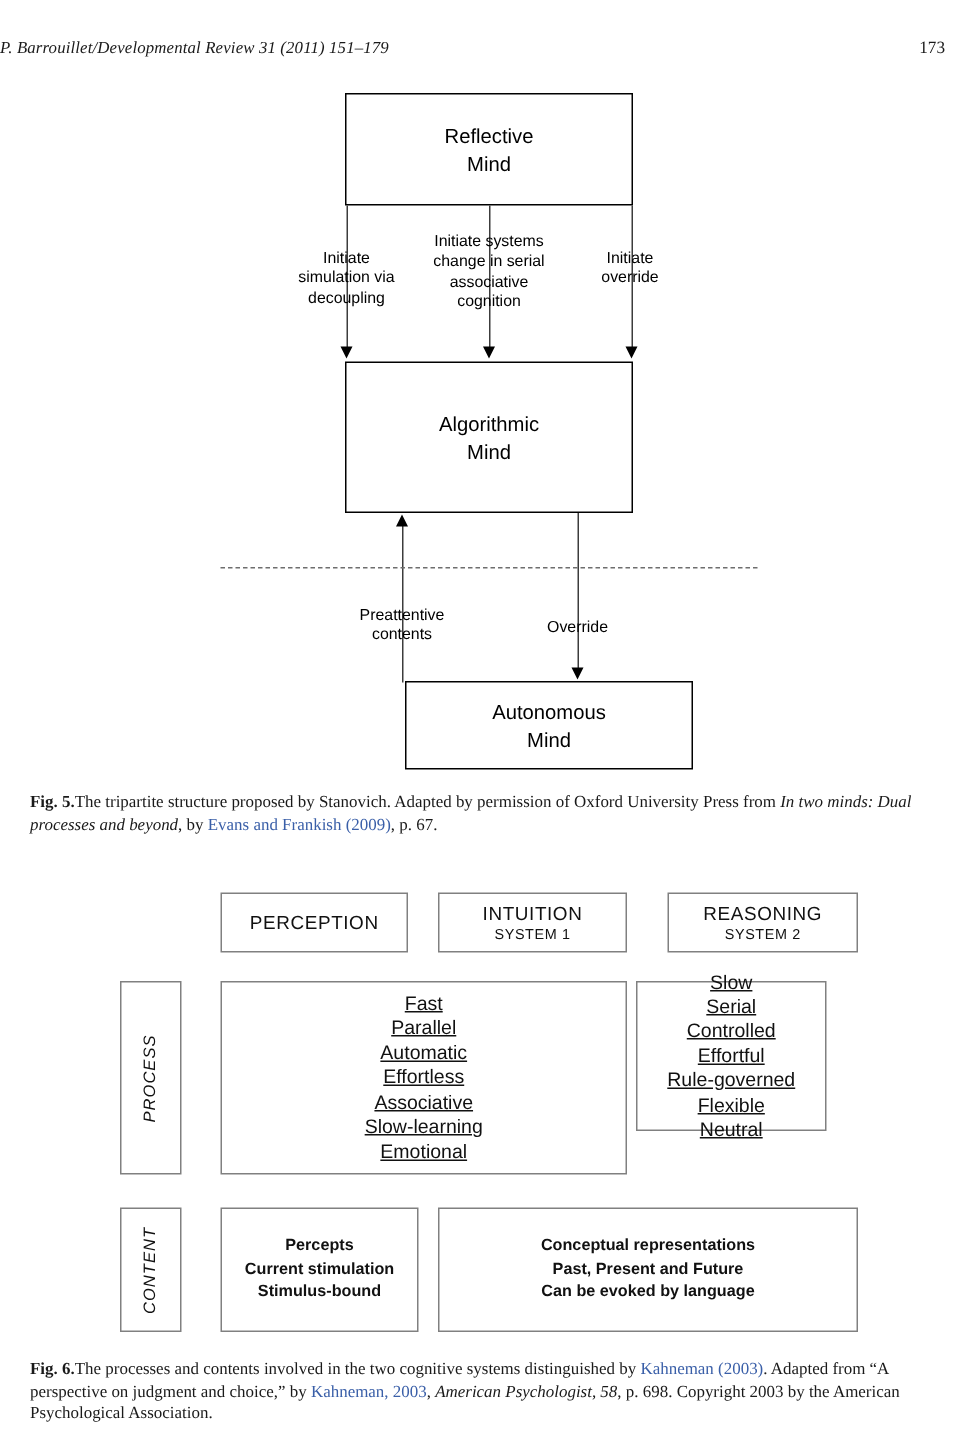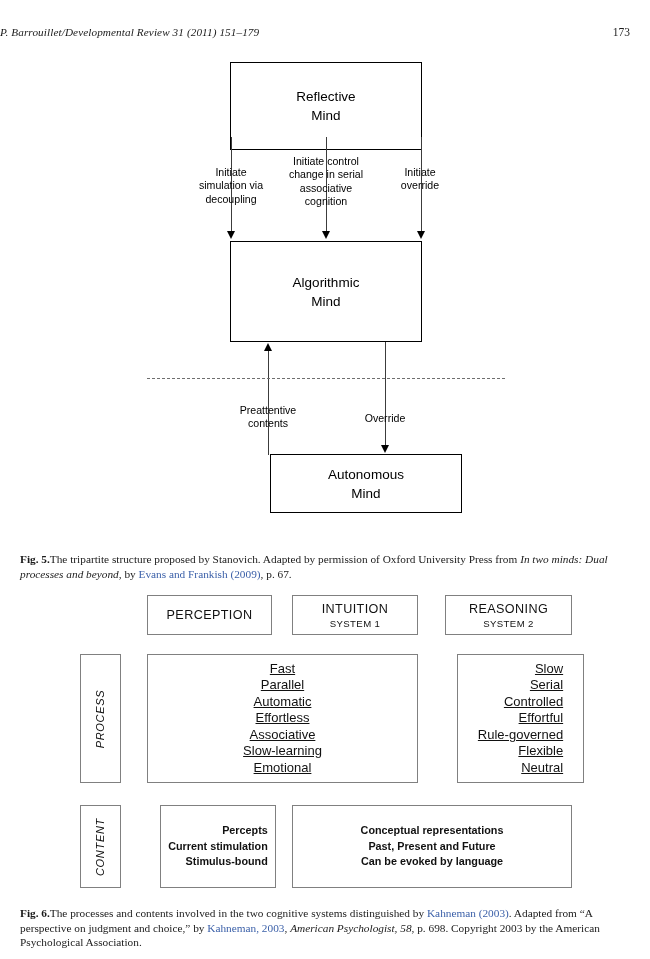--- a/index.html
+++ b/index.html
@@ -164,41 +164,41 @@
 </head>
 <body>
 
 <div id="running-head">
   <div class="rh-title">P. Barrouillet/Developmental Review 31 (2011) 151–179</div>
   <div class="rh-page">173</div>
 </div>
 
 <div class="fig" id="figure-5" style="left:0; top:0; width:650px; height:520px;">
 
-  <div class="box box-dark" style="left:230px; top:62px; width:192px; height:88px;">
+  <div class="box box-dark" style="left:230px; top:62px; width:192px; height:75px;">
     <div class="mind-label">Reflective</div>
     <div class="mind-label">Mind</div>
   </div>
 
   <div class="vline" style="left:230.5px; top:137px; height:96px;"></div>
   <div class="vline" style="left:325.5px; top:137px; height:96px;"></div>
   <div class="vline" style="left:420.5px; top:137px; height:96px;"></div>
 
   <div class="arrow-down" style="left:226.5px; top:231px;"></div>
   <div class="arrow-down" style="left:321.5px; top:231px;"></div>
   <div class="arrow-down" style="left:416.5px; top:231px;"></div>
 
   <div class="edge-label" style="left:172px; top:166px; width:118px;">
     <div>Initiate</div>
     <div>simulation via</div>
     <div>decoupling</div>
   </div>
 
   <div class="edge-label" style="left:271px; top:155px; width:110px;">
-    <div>Initiate control</div>
+    <div>Initiate systems</div>
     <div>change in serial</div>
     <div>associative</div>
     <div>cognition</div>
   </div>
 
   <div class="edge-label" style="left:380px; top:166px; width:80px;">
     <div>Initiate</div>
     <div>override</div>
   </div>
 
@@ -223,21 +223,21 @@
   <div class="edge-label" style="left:347px; top:412px; width:76px;">
     <div>Override</div>
   </div>
 
   <div class="box box-dark" style="left:230px; top:454px; width:192px; height:59px;margin-left:40px;">
     <div class="mind-label">Autonomous</div>
     <div class="mind-label">Mind</div>
   </div>
 </div>
 
-<div class="caption" style="top:552px;">
+<div class="caption" style="top:528px;">
   <b>Fig. 5.</b><span>The tripartite structure proposed by Stanovich. Adapted by permission of Oxford University Press from </span><i>In two minds: Dual processes and beyond</i><span>, by </span><span class="link">Evans and Frankish (2009)</span><span>, p. 67.</span>
 </div>
 
 <div class="fig" id="figure-6" style="left:0; top:0; width:650px; height:890px;">
 
   <div class="box box-grey" style="left:147px; top:595px; width:125px; height:40px;">
     <div class="hdr-main">PERCEPTION</div>
   </div>
 
   <div class="box box-grey" style="left:292px; top:595px; width:126px; height:40px;">
@@ -259,37 +259,37 @@
       <div>Fast</div>
       <div>Parallel</div>
       <div>Automatic</div>
       <div>Effortless</div>
       <div>Associative</div>
       <div>Slow-learning</div>
       <div>Emotional</div>
     </div>
   </div>
 
-  <div class="box box-grey" style="left:457px; top:654px; width:127px; height:129px;text-align:right;">
+  <div class="box box-grey" style="left:424px; top:654px; width:127px; height:100px;">
     <div class="cell-list">
       <div>Slow</div>
       <div>Serial</div>
       <div>Controlled</div>
       <div>Effortful</div>
       <div>Rule-governed</div>
       <div>Flexible</div>
       <div>Neutral</div>
     </div>
   </div>
 
   <div class="rot-label" style="left:80px; top:805px; width:41px; height:83px;">
     <span>CONTENT</span>
   </div>
 
-  <div class="box box-grey" style="left:160px; top:805px; width:116px; height:83px;text-align:right;">
+  <div class="box box-grey" style="left:147px; top:805px; width:132px; height:83px;">
     <div class="cell-list-bold">
       <div>Percepts</div>
       <div>Current stimulation</div>
       <div>Stimulus-bound</div>
     </div>
   </div>
 
   <div class="box box-grey" style="left:292px; top:805px; width:280px; height:83px;align-items:center;">
     <div class="cell-list-bold">
       <div>Conceptual representations</div>

